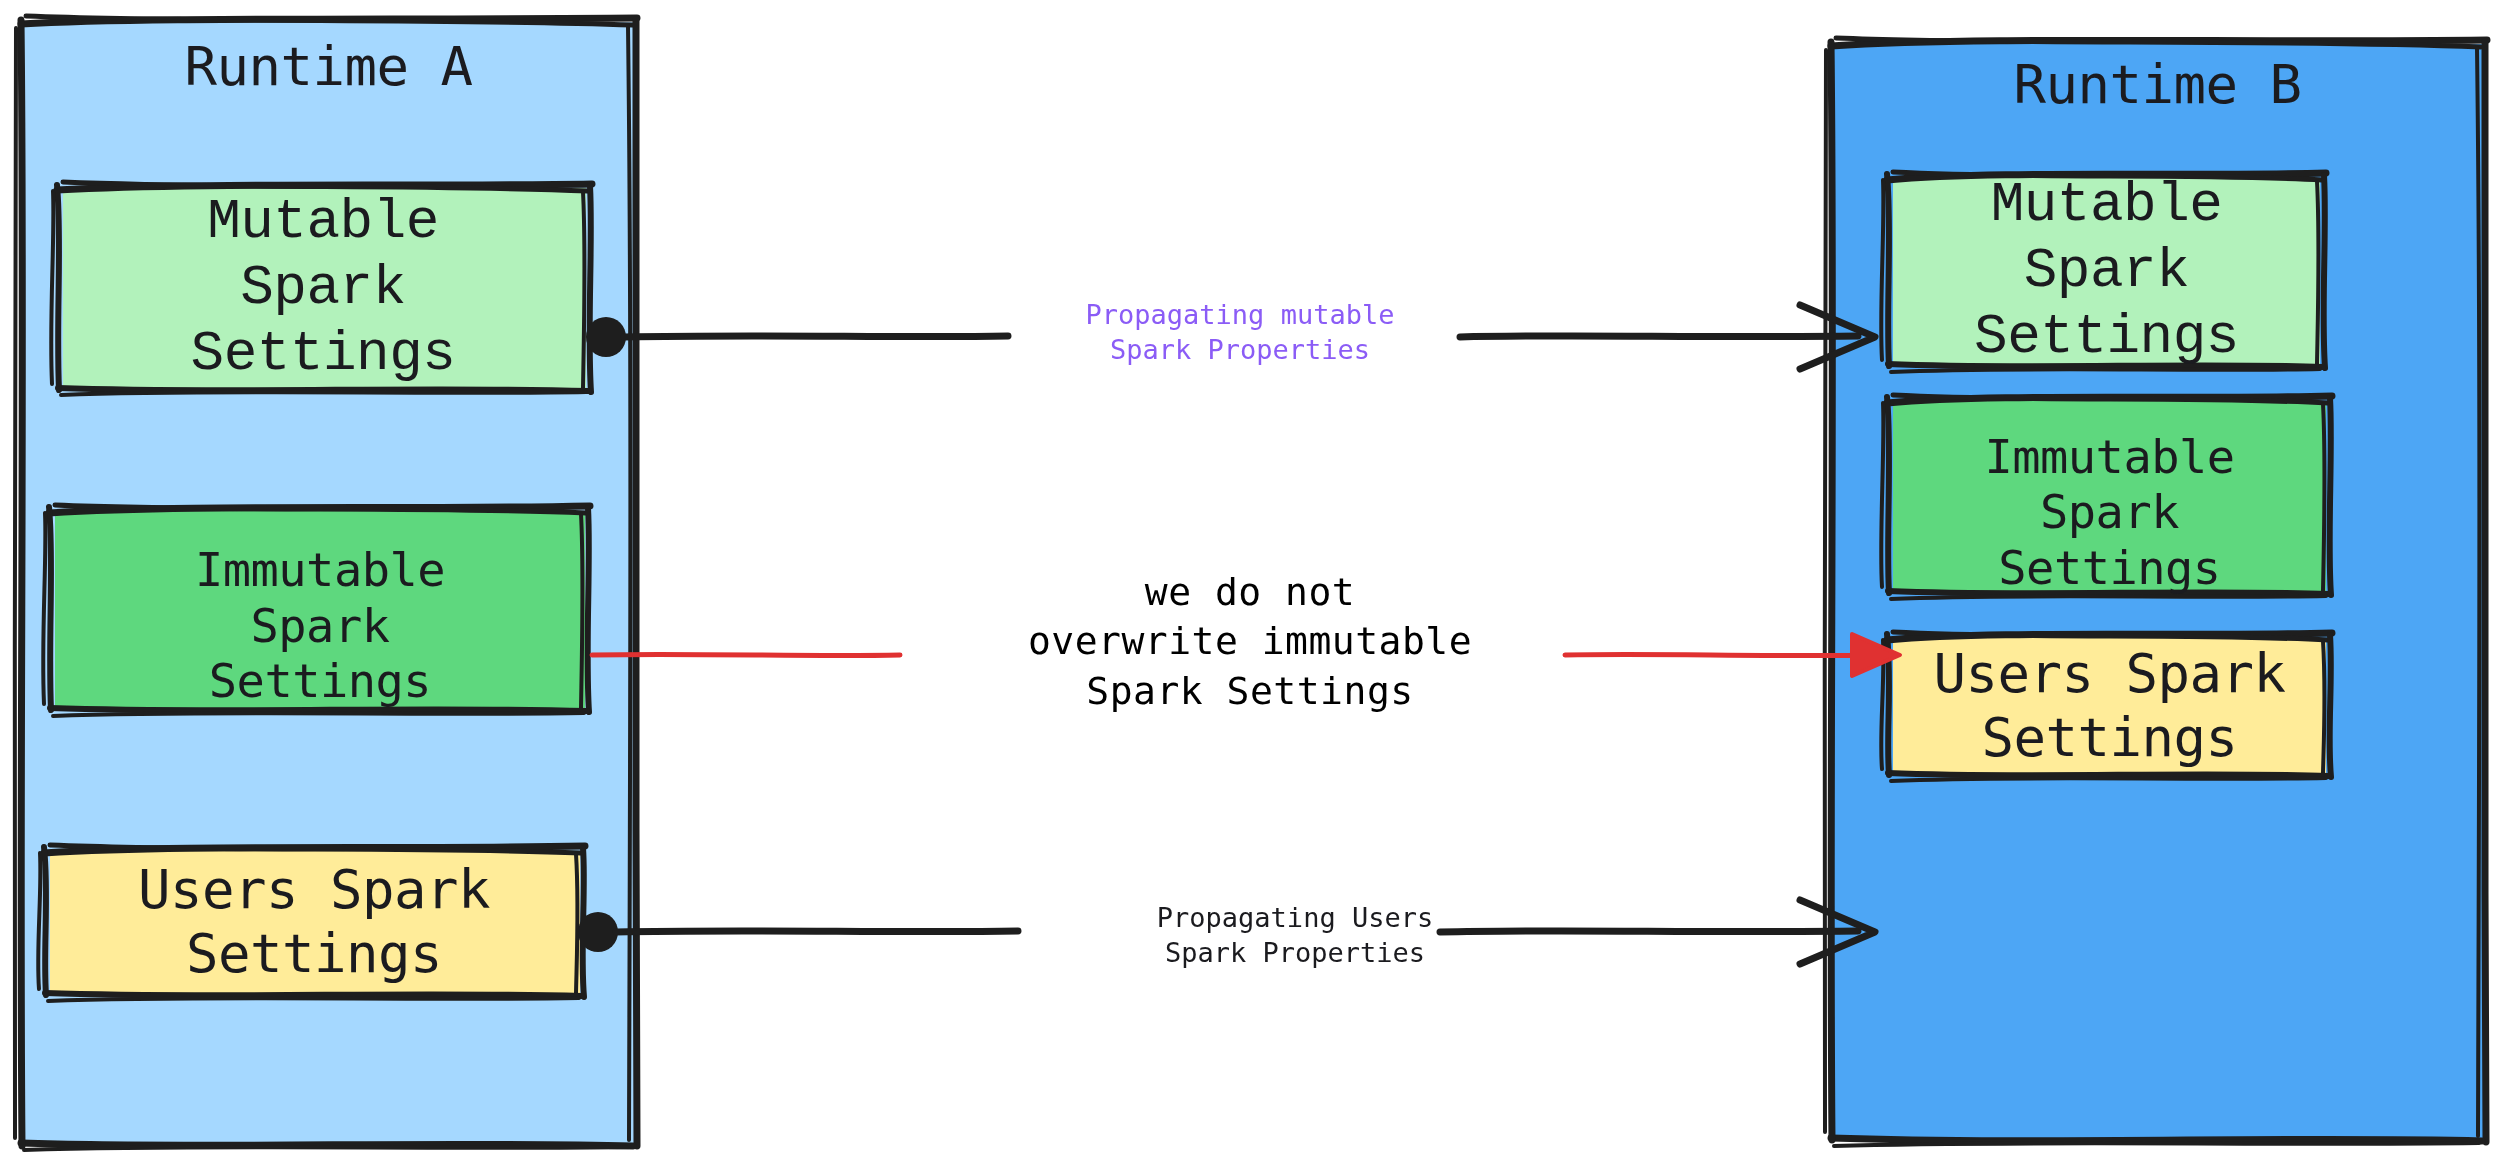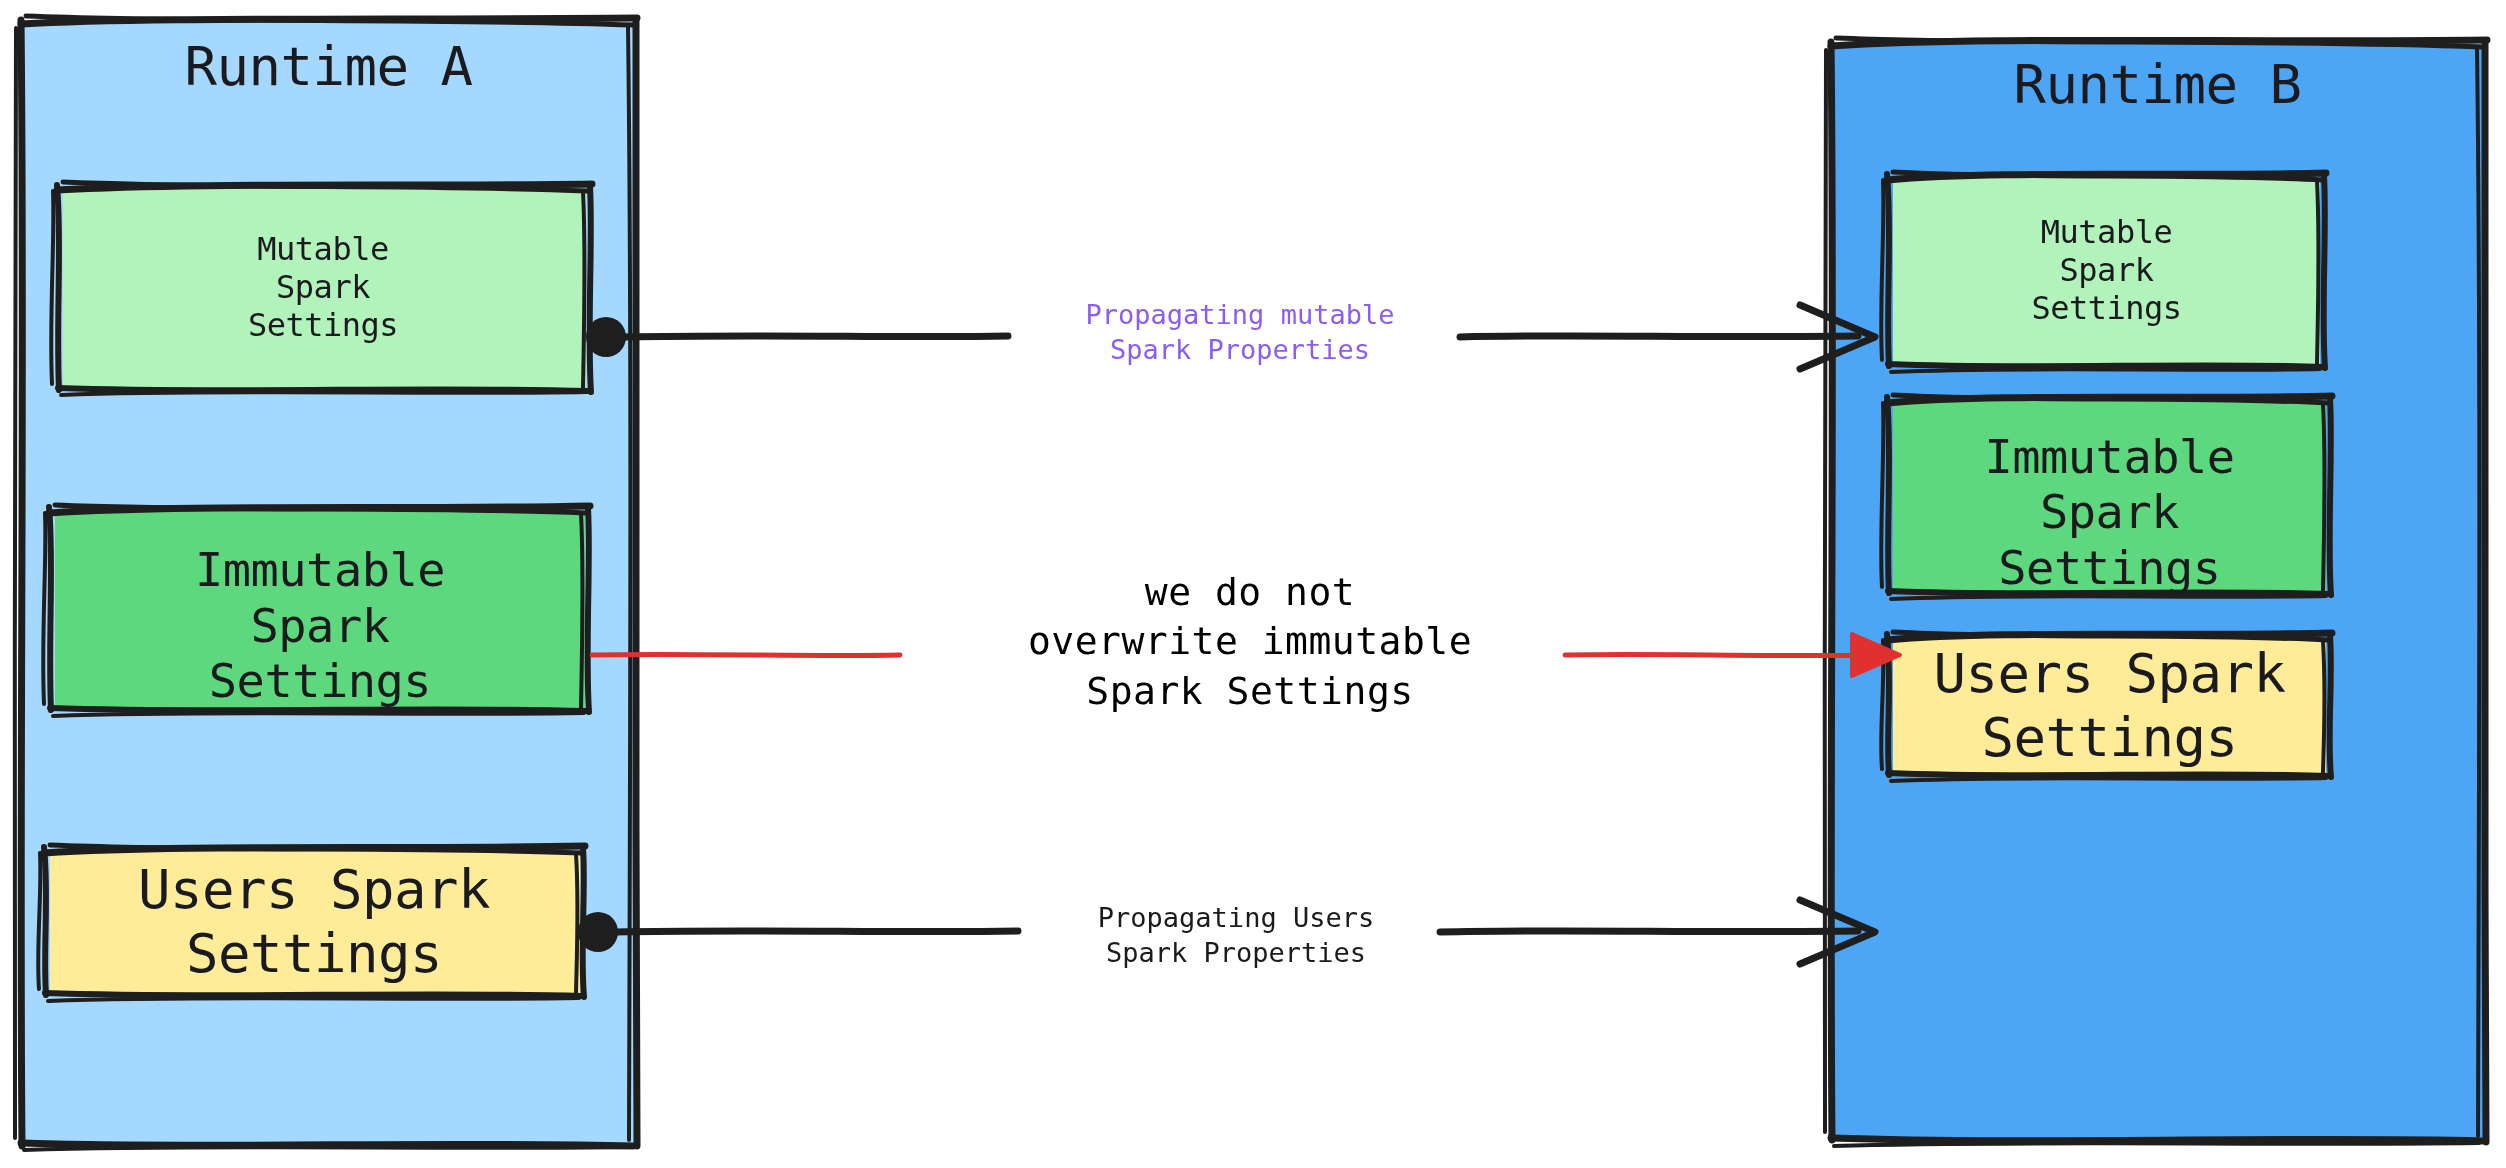--- a/index.html
+++ b/index.html
@@ -65,42 +65,42 @@
   
   #a-mutable   { left: 58px;  top: 183px; width: 530px; height: 210px; }
   #a-immutable { left: 50px;  top: 506px; width: 540px; height: 207px; }
   #a-users     { left: 44px;  top: 846px; width: 540px; height: 151px; }
   
   #b-mutable   { left: 1888px; top: 173px; width: 437px; height: 196px; }
   #b-immutable { left: 1888px; top: 396px; width: 443px; height: 200px; }
   #b-users     { left: 1888px; top: 633px; width: 443px; height: 145px; }
 
   #a-mutable .node-label,
-  #b-mutable .node-label { font-size: 32px; }
+  #b-mutable .node-label { font-size: 56px; font-family: Liberation Mono, monospace; }
   #a-immutable .node-label,
   #b-immutable .node-label { font-size: 47px; margin-top: 32px; }
   #a-users .node-label,
   #b-users .node-label { font-size: 54px; }
 
   
   .edge-label {
     position: absolute;
     text-align: center;
     white-space: pre-line;
     line-height: 1.3;
     font-family: "DejaVu Sans Mono", monospace;
     pointer-events: auto;
   }
   #edge-label-mutable {
     left: 1010px; top: 297px; width: 460px;
     font-size: 27px;
     color: #8b5cf6;
   }
   #edge-label-users {
-    left: 1016px; top: 900px; width: 440px;
+    left: 1075px; top: 900px; width: 440px;
     font-size: 27px;
     color: #1b1b1f;
   }
   #edge-label-immutable {
     left: 900px; top: 568px; width: 700px;
     font-size: 38px;
     color: #000000;
     letter-spacing: 0.5px;
   }
 </style>

